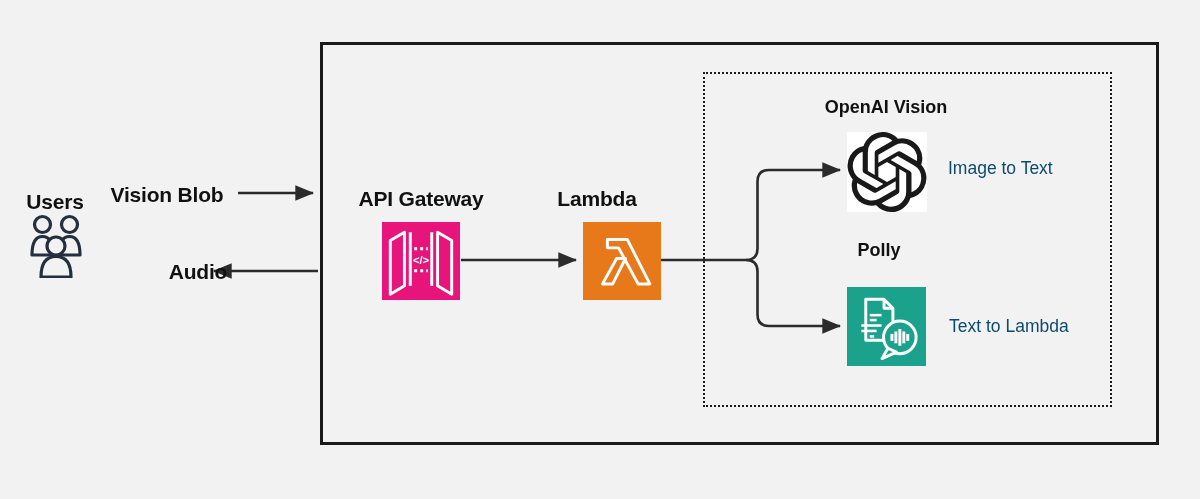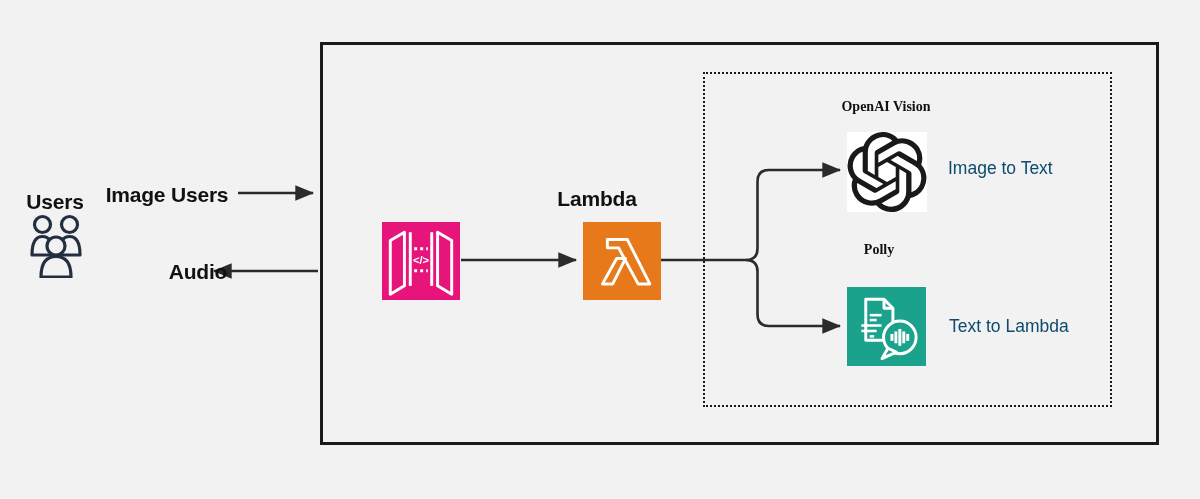--- a/index.html
+++ b/index.html
@@ -3,21 +3,21 @@
 <meta charset="utf-8">
 <style>
   html,body{margin:0;padding:0;}
   body{background:#f2f2f2;font-family:"Liberation Sans",sans-serif;}
   .canvas{position:relative;width:1200px;height:499px;background:#f2f2f2;overflow:hidden;}
   .box{position:absolute;box-sizing:border-box;background:transparent;}
   .box.solid{border:3px solid #1a1a1a;}
   .box.dotted{border:2px dotted #1a1a1a;}
   .lbl{position:absolute;color:#111;white-space:nowrap;line-height:1;}
   .lbl.big{font-size:21px;font-weight:700;transform:translate(-50%,-50%);letter-spacing:-0.2px;text-align:center;}
-  .lbl.mid{font-size:14px;font-weight:700;transform:translate(-50%,-50%);font-family:Liberation Serif, serif;}
+  .lbl.mid{font-size:18px;font-weight:700;transform:translate(-50%,-50%);}
   .lbl.caption{font-size:17.5px;font-weight:400;transform:translateY(-50%);color:#0c4a6e;}
   svg.overlay{position:absolute;left:0;top:0;pointer-events:none;}
   .icon{position:absolute;}
 </style>
 </head>
 <body>
 
 <div class="canvas">
 
   <div class="box solid" style="left:320px;top:42px;width:839px;height:403px;"></div>
@@ -94,21 +94,22 @@
     <g stroke="#fff" stroke-width="3" stroke-linecap="butt">
       <path d="M45.5 47.5 V54.5"></path>
       <path d="M49.5 45 V57"></path>
       <path d="M53.5 42.5 V59.5"></path>
       <path d="M57.5 45 V57"></path>
       <path d="M61.5 47.5 V54.5"></path>
     </g>
   </svg>
 
   <div class="lbl big" style="left:55px;top:201px;">Users</div>
-  <div class="lbl big" style="left:167px;top:194px;">Image Users</div>
+  <div class="lbl big" style="left:167px;top:194px;">Vision Blob</div>
   <div class="lbl big" style="left:170px;top:271px;margin-left:28px;">Audio</div>
+  <div class="lbl big" style="left:421px;top:198px;">API Gateway</div>
   <div class="lbl big" style="left:597px;top:198px;">Lambda</div>
   <div class="lbl mid" style="left:886px;top:107px;">OpenAI Vision</div>
   <div class="lbl caption" style="left:948px;top:169px;">Image to Text</div>
   <div class="lbl mid" style="left:879px;top:250px;">Polly</div>
   <div class="lbl caption" style="left:949px;top:327px;">Text to Lambda</div>
 
 </div>
 
 </body></html>

